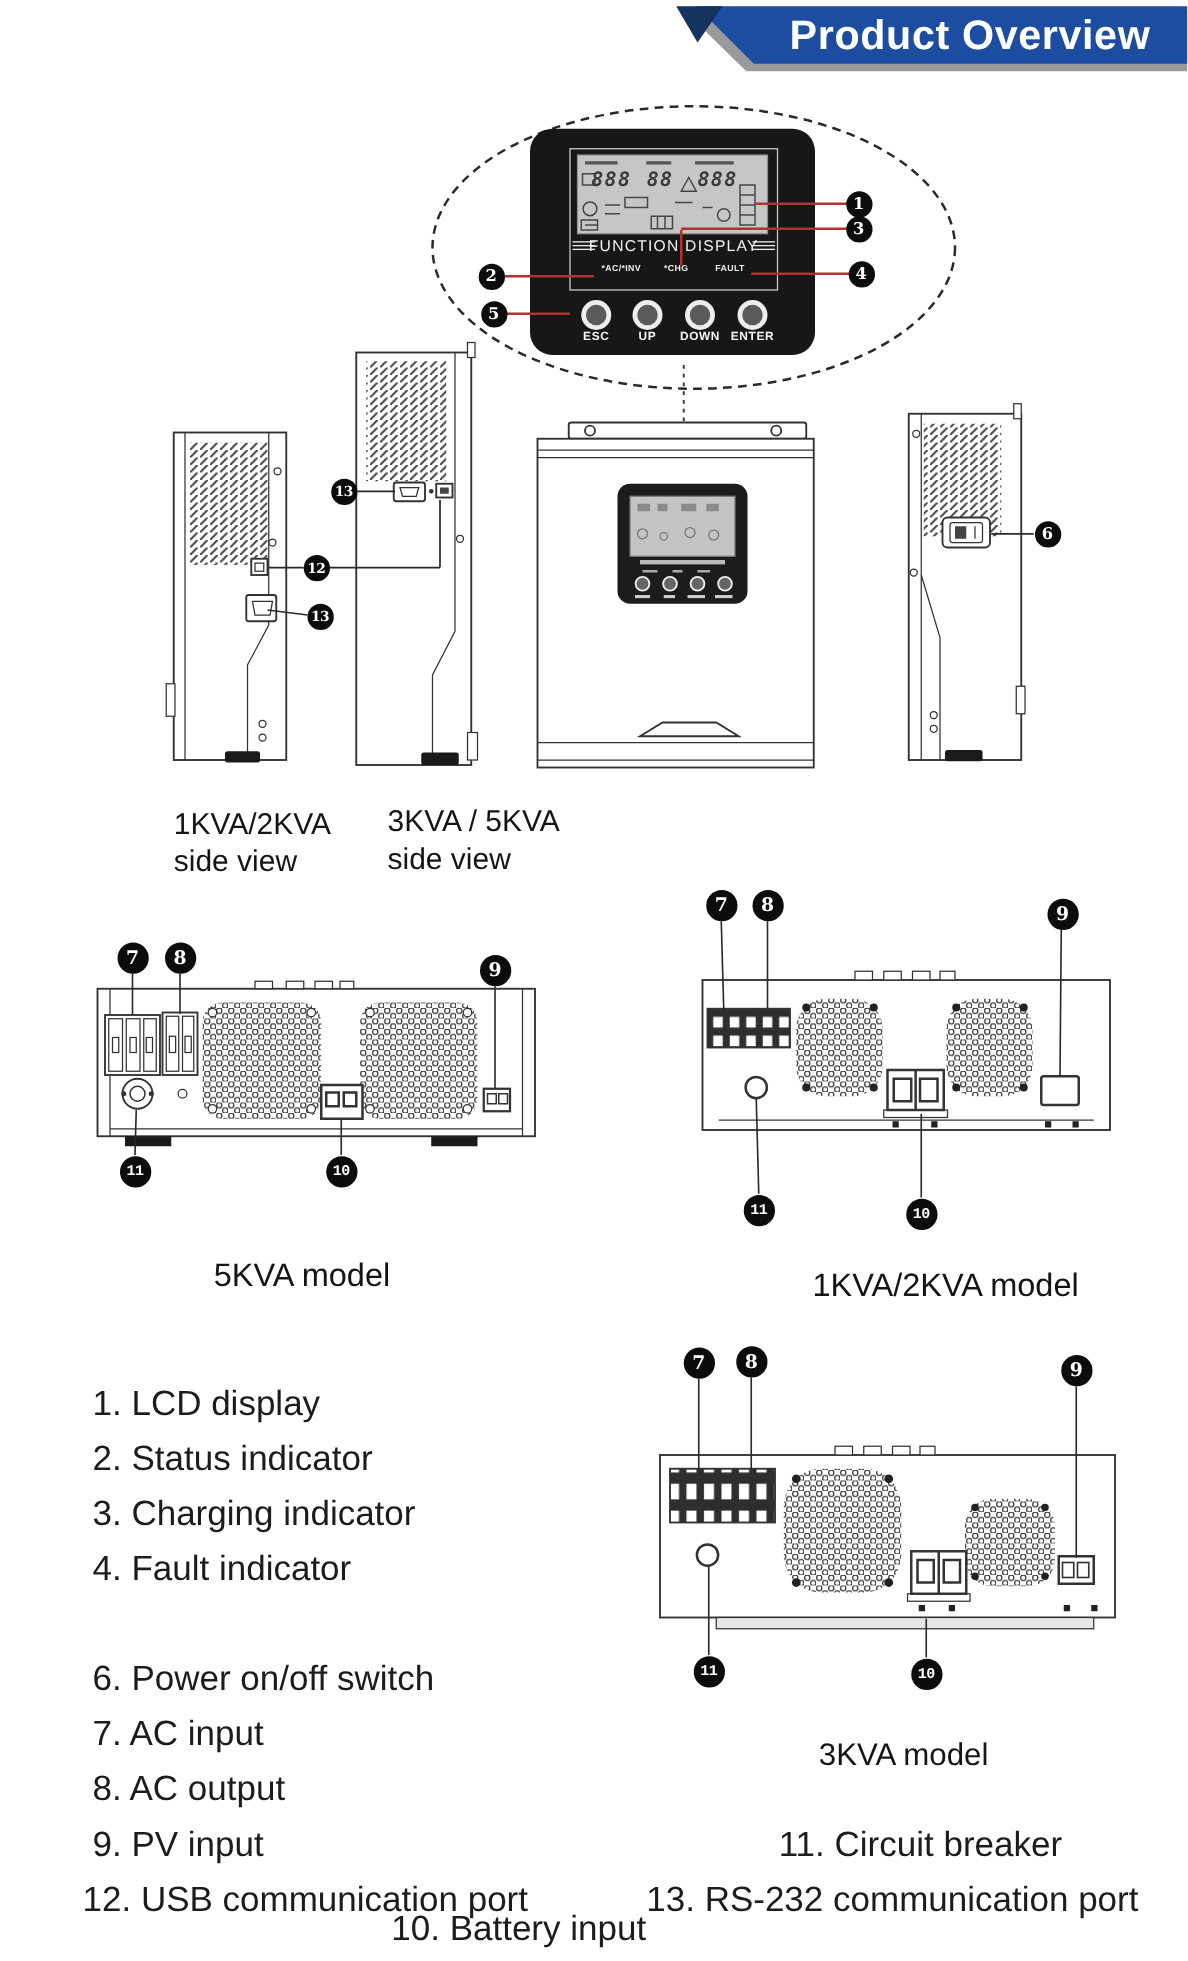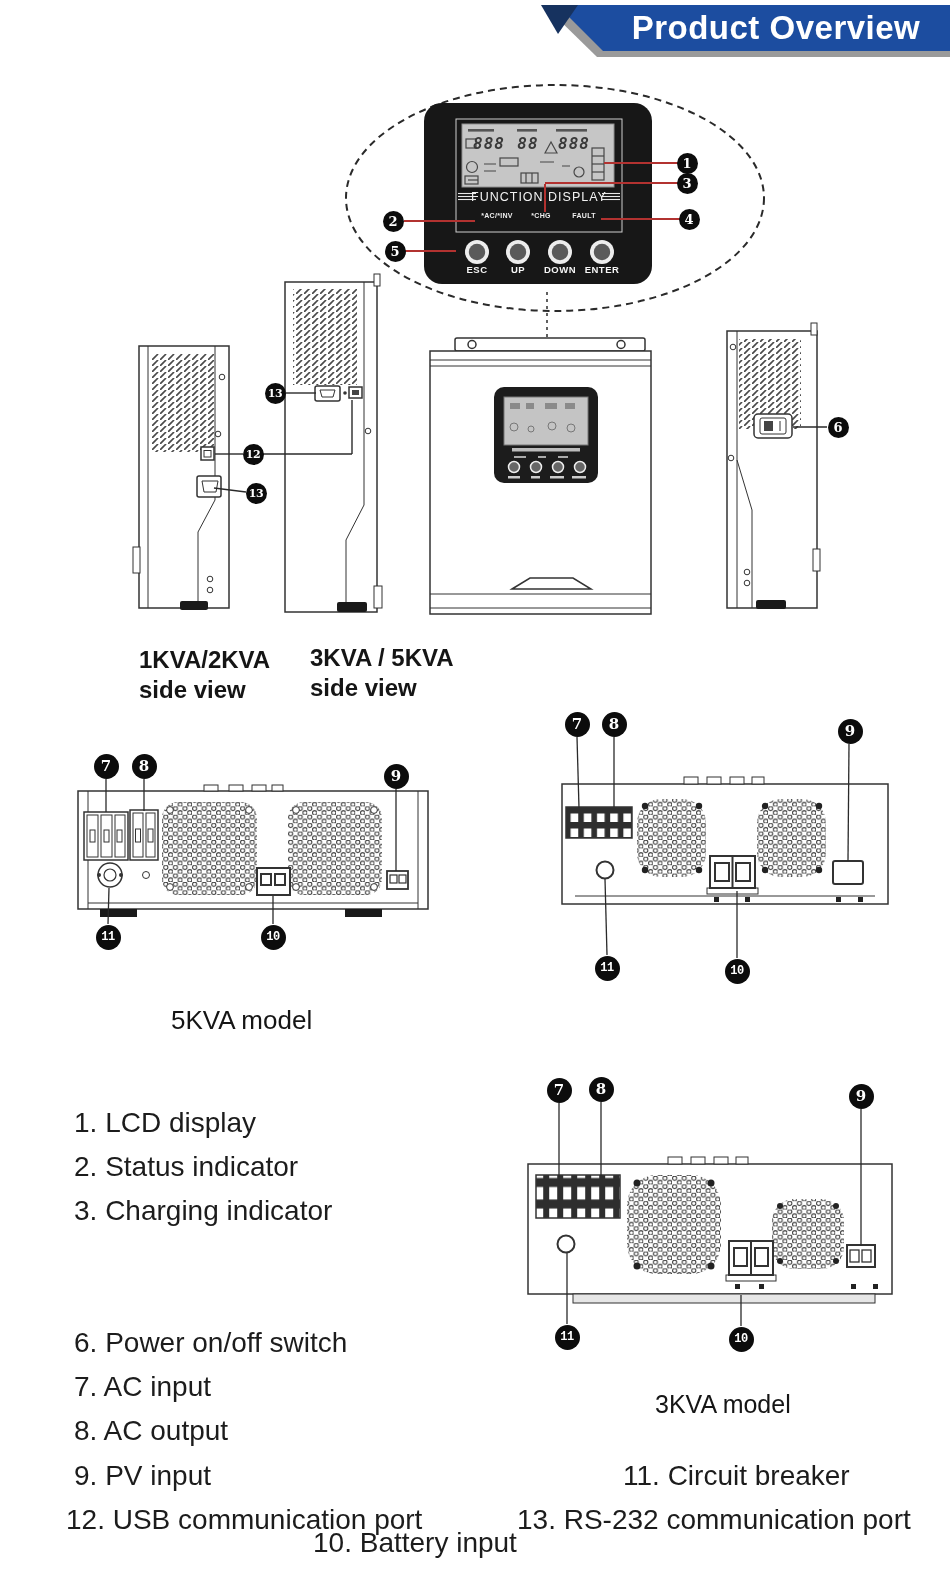--- a/index.html
+++ b/index.html
@@ -10,21 +10,21 @@
   .header-title{left:776px;top:9px;transform:translateX(-50%);
         font-weight:bold;font-size:33px;color:#ffffff;letter-spacing:.5px;white-space:nowrap;}
   .fd{left:539px;top:190px;transform:translateX(-50%);font-weight:normal;font-size:12.5px;
         color:#f2f2f2;letter-spacing:1px;white-space:nowrap;}
   .ind{transform:translateX(-50%);font-weight:bold;font-size:7px;color:#ededed;
         letter-spacing:.3px;white-space:nowrap;top:212px;}
   .btnlbl{transform:translateX(-50%);font-weight:bold;font-size:9.5px;color:#f5f5f5;
         letter-spacing:.5px;white-space:nowrap;top:264px;}
   .lcdnum{transform:translateX(-50%);top:134px;font-family:"DejaVu Sans Mono",monospace;
         font-weight:bold;font-size:16px;color:#3a3a3a;letter-spacing:1px;font-style:italic;}
-  .cap{font-size:24px;line-height:30px;white-space:pre-line;color:#151515;font-weight:bold;}
+  .cap{font-size:24px;line-height:30px;white-space:pre-line;color:#151515;}
   .model{font-size:26px;color:#151515;white-space:nowrap;text-align:center;}
   .leg{font-size:28px;color:#1c1c1c;white-space:nowrap;}
   .badge{position:absolute;width:21px;height:21px;margin-left:-10.5px;margin-top:-10.5px;
         border-radius:50%;background:#0c0c0c;color:#fff;text-align:center;line-height:21px;
         font-family:"DejaVu Serif",serif;font-weight:bold;font-size:13px;}
   .badge-lg{width:25px;height:25px;margin-left:-12.5px;margin-top:-12.5px;line-height:25px;
         font-size:15px;}
   .d2{font-size:11px;letter-spacing:-.5px;}
   .badge-lg.d2{font-size:12px;font-family:Liberation Mono, monospace;}
 </style>
@@ -440,25 +440,27 @@
 <div class="badge badge-lg" style="left:601px;top:1089px">8</div>
 <div class="badge badge-lg" style="left:861px;top:1096px">9</div>
 <div class="badge badge-lg d2" style="left:567px;top:1337px">11</div>
 <div class="badge badge-lg d2" style="left:741px;top:1339px">10</div>
 
 <div class="t cap" style="left:139px;top:645px">1KVA/2KVA
 side view</div>
 <div class="t cap" style="left:310px;top:643px">3KVA / 5KVA
 side view</div>
 <div class="t model" style="left:171px;top:1005px">5KVA model</div>
+<div class="t model" style="left:650px;top:1013px">1KVA/2KVA model</div>
 <div class="t model" style="left:655px;top:1390px;font-size:25px">3KVA model</div>
 
 <div class="t leg" style="left:74px;top:1107px">1. LCD display</div>
 <div class="t leg" style="left:74px;top:1151px">2. Status indicator</div>
 <div class="t leg" style="left:74px;top:1195px">3. Charging indicator</div>
+<div class="t leg" style="left:74px;top:1239px">4. Fault indicator</div>
 <div class="t leg" style="left:74px;top:1327px">6. Power on/off switch</div>
 <div class="t leg" style="left:74px;top:1371px">7. AC input</div>
 <div class="t leg" style="left:74px;top:1415px">8. AC output</div>
 <div class="t leg" style="left:74px;top:1460px">9. PV input</div>
 <div class="t leg" style="left:313px;top:1527px">10. Battery input</div>
 <div class="t leg" style="left:623px;top:1460px">11. Circuit breaker</div>
 <div class="t leg" style="left:66px;top:1504px">12. USB communication port</div>
 <div class="t leg" style="left:517px;top:1504px">13. RS-232 communication port</div>
 
 </div>

